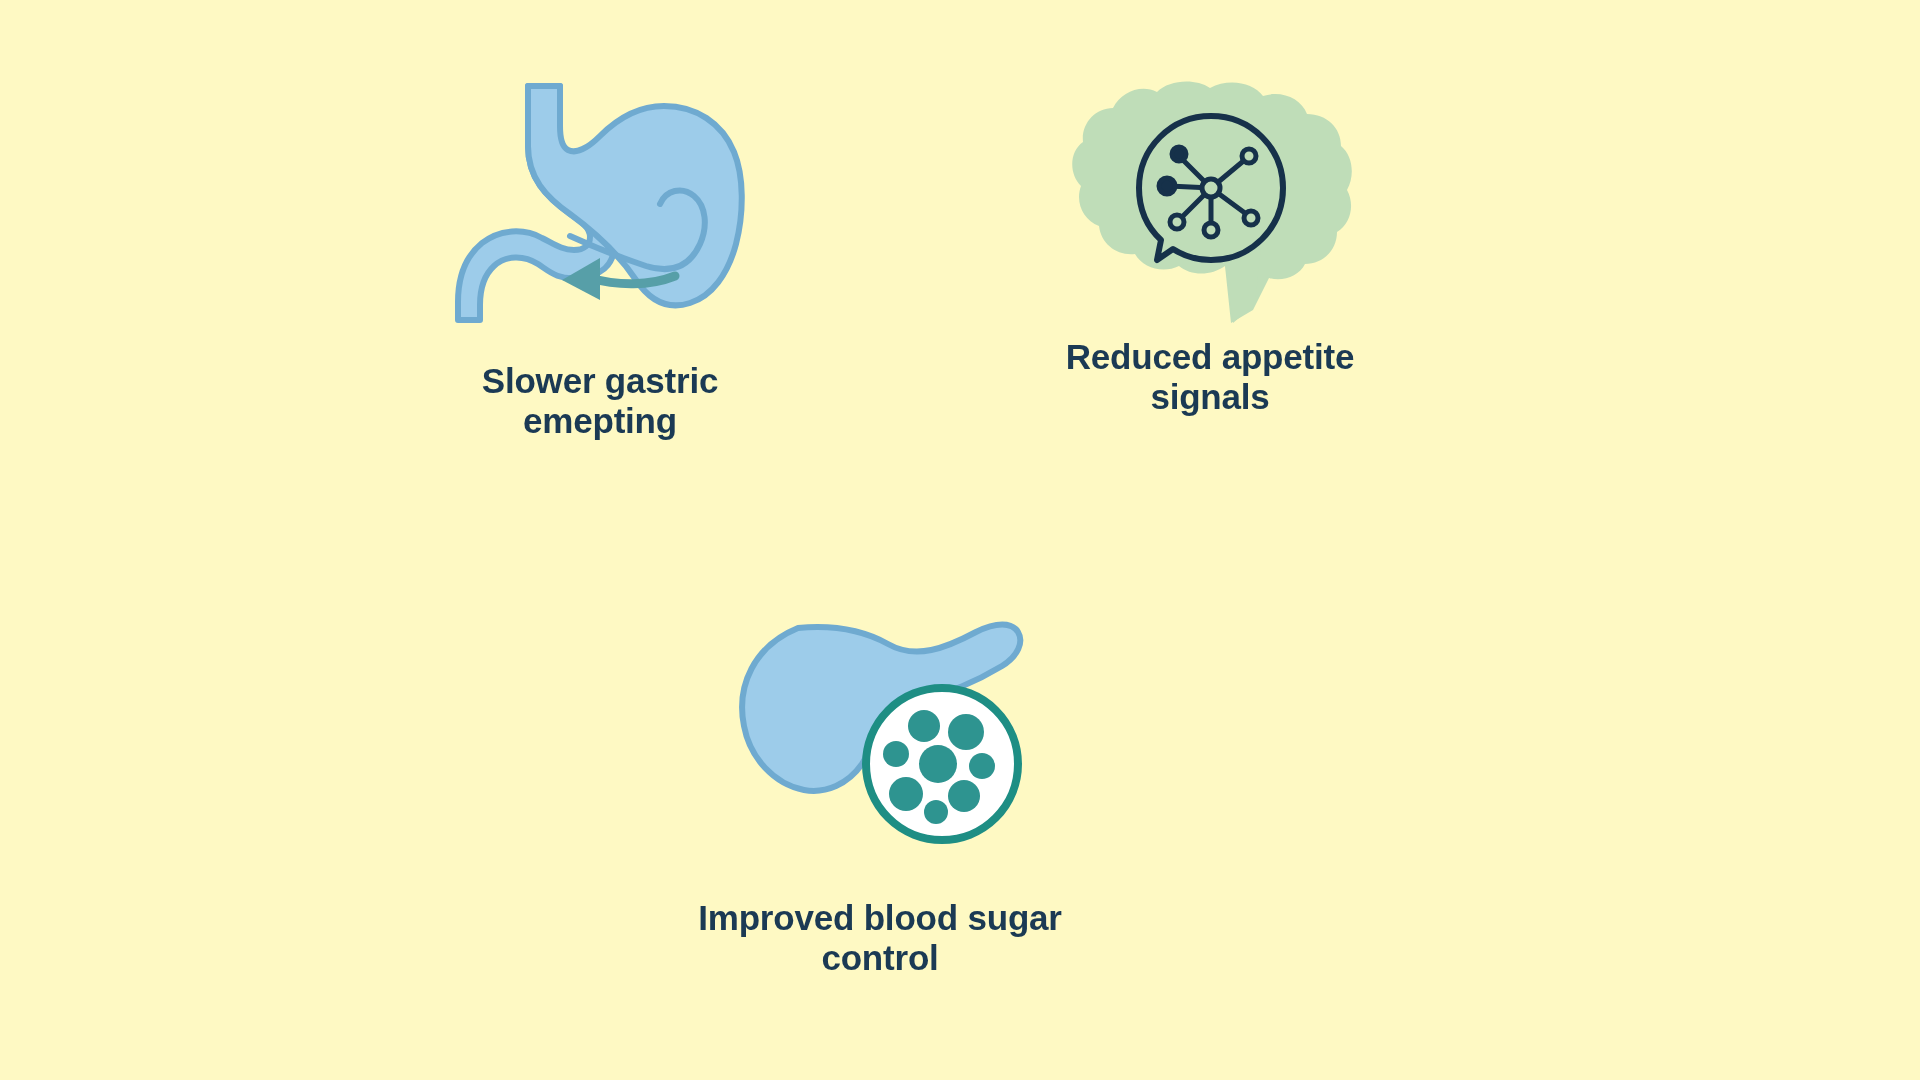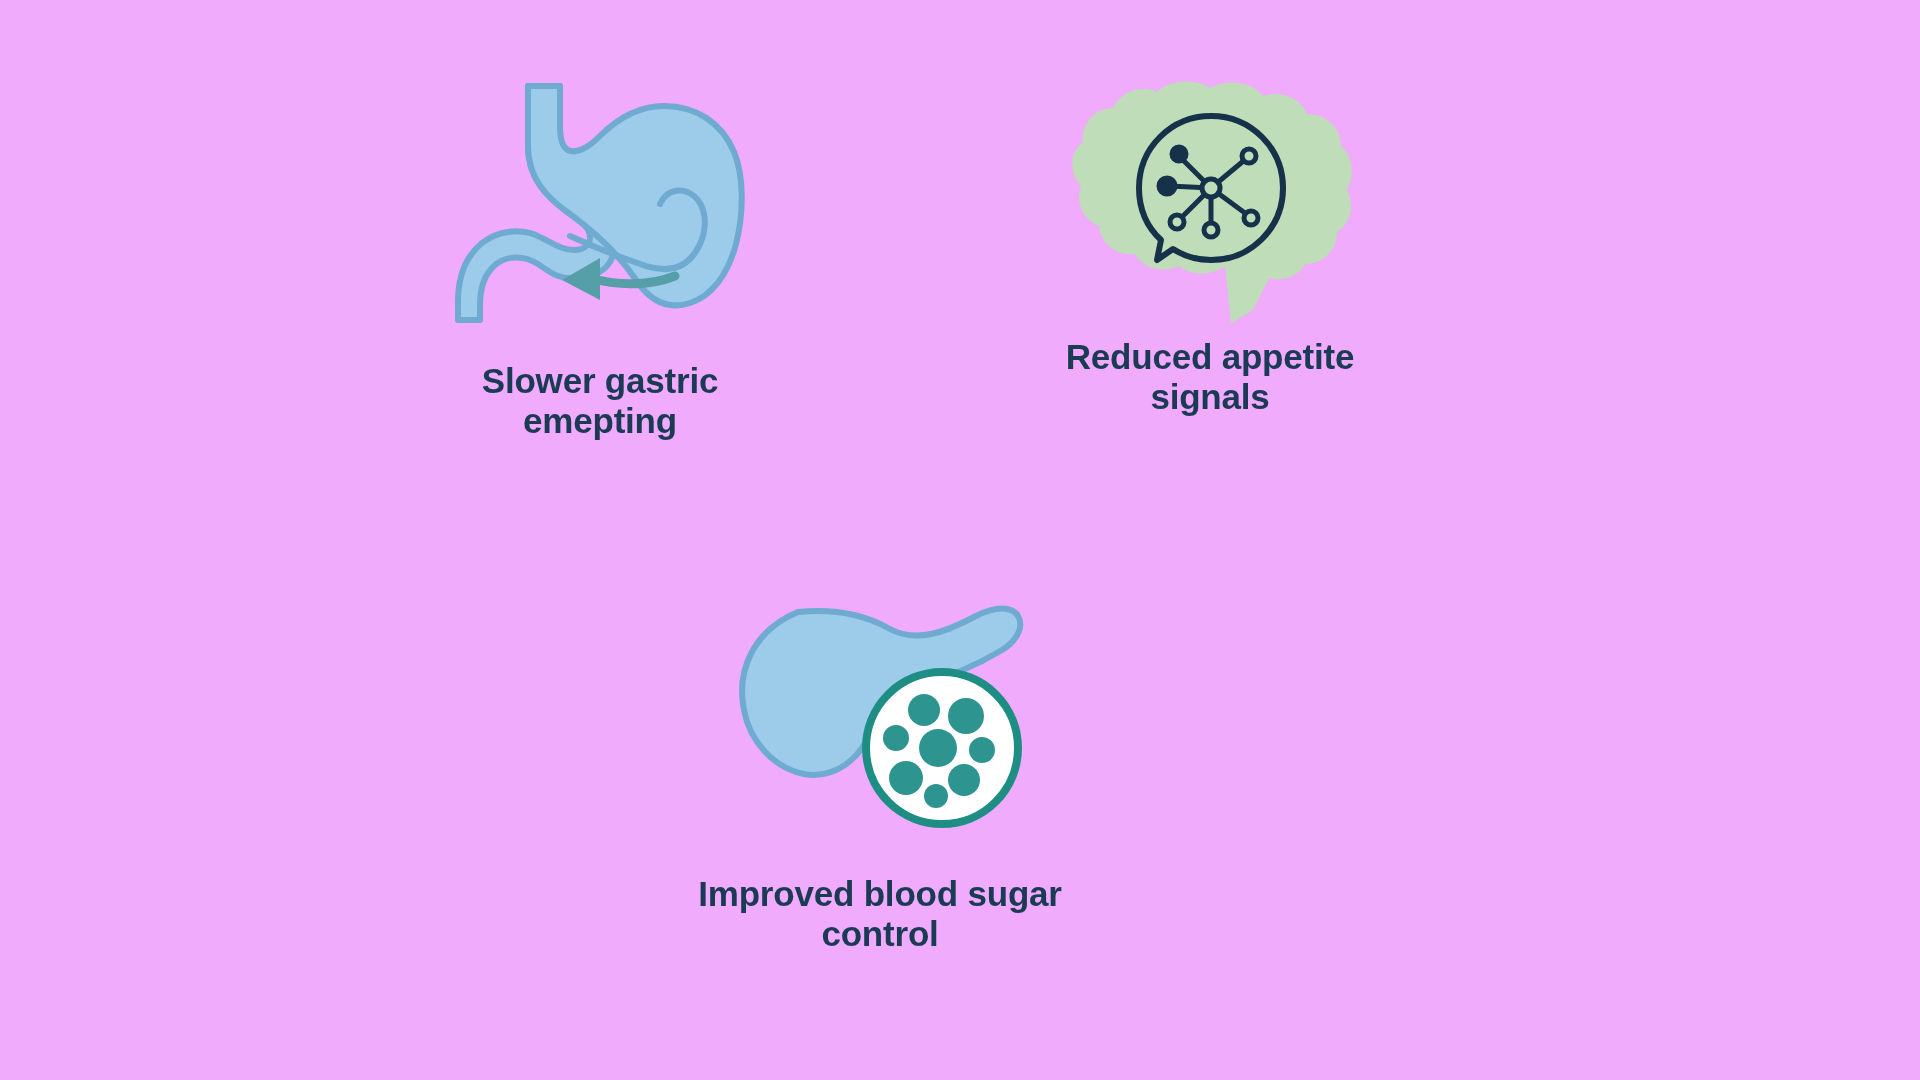--- a/index.html
+++ b/index.html
@@ -13,21 +13,21 @@
   }
   body {
     font-family: "Liberation Sans", sans-serif;
     -webkit-font-smoothing: antialiased;
   }
 
   #infographic {
     position: relative;
     width: 1920px;
     height: 1080px;
-    background: #f0abfc;
+    background: #fef9c3;
   }
 
   
   .benefit-card {
     position: absolute;
     display: flex;
     flex-direction: column;
     align-items: center;
     justify-content: flex-start;
   }
@@ -62,22 +62,23 @@
   #card-appetite {
     left: 1040px;
     top: 80px;
     width: 340px;
   }
   #card-appetite .icon-wrap { height: 245px; }
   #card-appetite .card-label { margin-top: 12px; }
 
   #card-bloodsugar {
     left: 600px;
-    top: 600px;
+    top: 616px;
     width: 560px;
+    gap: 8px;
   }
   #card-bloodsugar .icon-wrap { height: 240px; }
   #card-bloodsugar .card-label { margin-top: 34px; }
 
   svg { display: block; overflow: visible; }
 </style>
 </head>
 <body>
 
 <div id="infographic">

